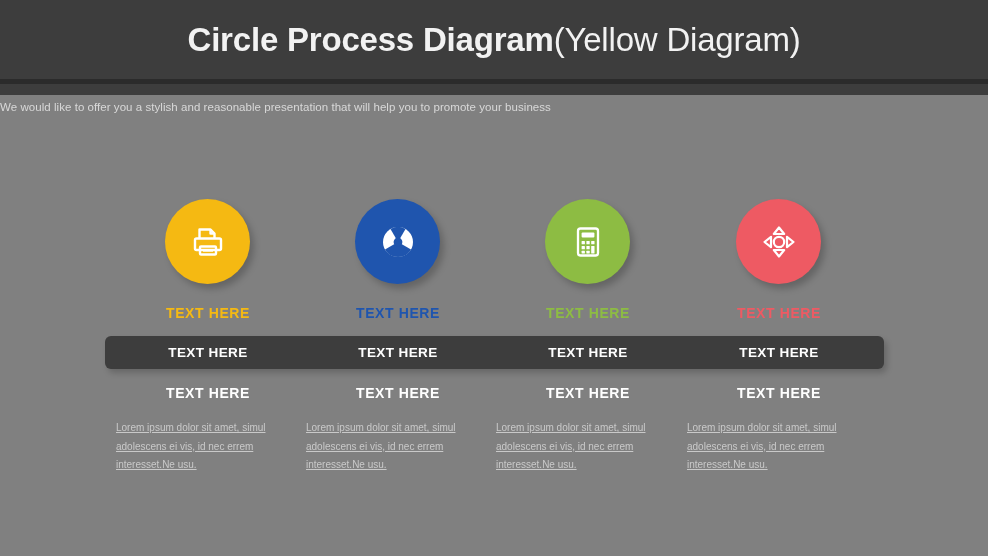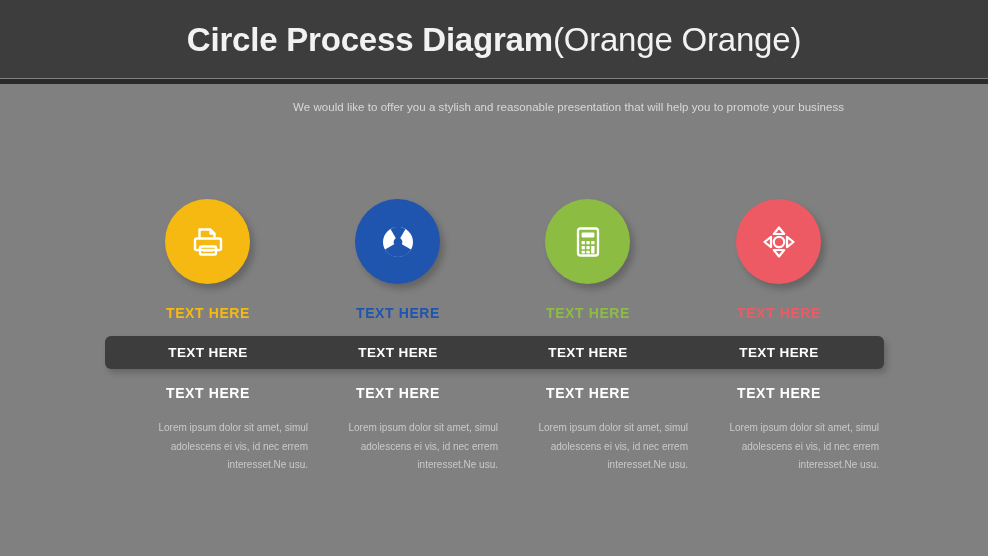--- a/index.html
+++ b/index.html
@@ -6,40 +6,40 @@
   html,body { width:988px; height:556px; }
   body {
     background:#808080;
     font-family:"Liberation Sans", sans-serif;
     overflow:hidden;
     position:relative;
   }
 
   
   #header-bar{
-    position:absolute; left:0; top:0; width:988px; height:78px;
+    position:absolute; left:0; top:0; width:988px; height:95px;
     background:#3d3d3d;
   }
   #header-title{
     position:absolute; left:0; top:0; width:988px; height:79px;
     display:flex; align-items:center; justify-content:center;
     font-size:33px; letter-spacing:-0.2px; white-space:nowrap;
     color:#f2f2f2;
   }
   #header-title .t-bold{ font-weight:bold; }
   #header-title .t-light{ font-weight:normal; }
   #header-divider{
     position:absolute; left:0; top:79px; width:988px; height:5px;
     background:#2b2b2b;
   }
 
   
   #subtitle{
     position:absolute; left:0; top:101px; width:844px;
-    text-align:right; font-size:11.5px; color:#d8d8d8;
+    text-align:left; font-size:11.5px; color:#d8d8d8;
     letter-spacing:0.05px;
   }
 
   
   .cols{
     position:absolute; left:0; top:0; width:988px; height:512px;
     pointer-events:none;
   }
   .col{
     position:absolute; top:0; width:190px; height:556px;
@@ -74,40 +74,41 @@
 
   
   .lbl-white{
     position:absolute; top:385px; left:0; width:190px;
     text-align:center; font-size:14px; font-weight:bold;
     color:#ffffff; letter-spacing:0.6px;
   }
 
   
   .body-txt{
-    position:absolute; top:419px; left:11px; width:184px;
-    text-align:right; font-size:10px; line-height:18.5px;
+    position:absolute; top:419px; left:3px; width:184px;
+    text-align:left; font-size:10px; line-height:18.5px;
     color:#c9c9c9;
+    text-decoration:underline;
   }
 
   
   #process-bar{
     position:absolute; left:105px; top:336px;
     width:779px; height:33px;
     background:#3d3d3d; border-radius:6px;
     box-shadow:3px 4px 6px rgba(0,0,0,0.20);
   }
 </style>
 </head>
 <body>
 
 <div id="header-bar">
   <div id="header-title">
     <span class="t-bold">Circle Process Diagram </span>
-      <span class="t-light">(Orange Orange)</span>
+      <span class="t-light">(Yellow Diagram)</span>
   </div>
 </div>
 <div id="header-divider"></div>
 
 <div id="subtitle">We would like to offer you a stylish and reasonable presentation that will help you to promote your business</div>
 
 <div id="process-bar"></div>
 
 <div class="cols">
 

